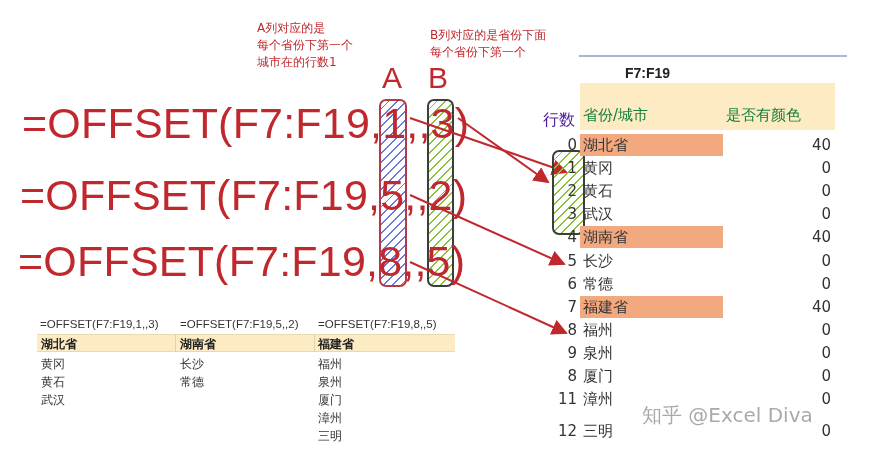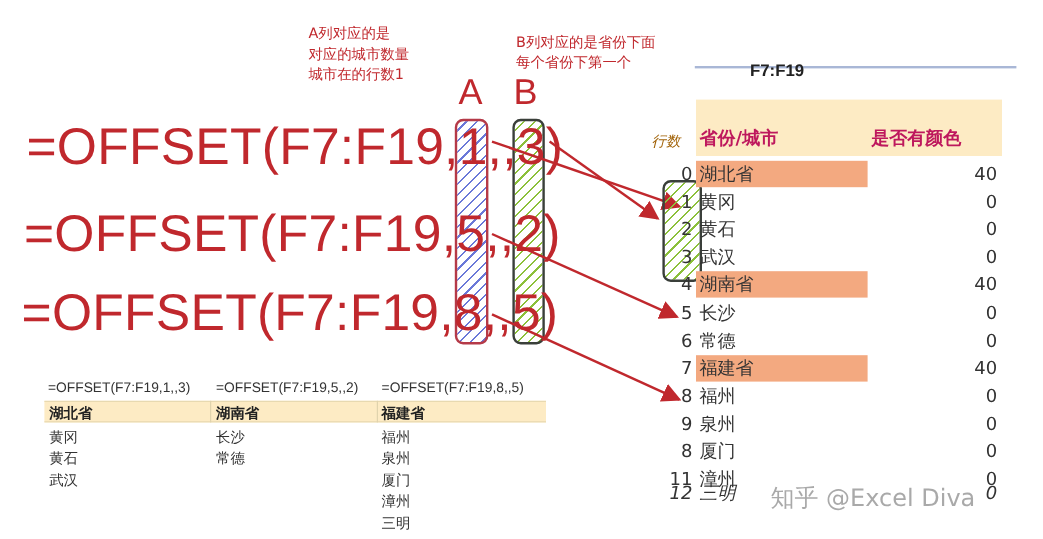--- a/index.html
+++ b/index.html
@@ -11,39 +11,39 @@
   .formula { color: #c0282d; font-size: 43px; line-height: 46px; font-family: "Liberation Sans", sans-serif; white-space: pre; letter-spacing: 0.2px; }
   .boxA { border: 2px solid #b53a48; border-radius: 7px;
           background: repeating-linear-gradient(135deg, transparent 0 5px, #6a78d8 5px 6.3px); }
   .boxB { border: 2px solid #3a3f3a; border-radius: 7px;
           background: repeating-linear-gradient(135deg, transparent 0 5px, #8cc03a 5px 6.3px); }
   .boxSmall { border: 2px solid #3a3f3a; border-radius: 7px;
           background: repeating-linear-gradient(135deg, transparent 0 5px, #8cc03a 5px 6.3px); }
   .sheetTopLine { background: #a9b7d6; height: 2px; }
   .rangeLabel { font-size: 14px; font-weight: bold; color: #222; font-family: "Liberation Sans", sans-serif; }
   .hdrBand { background: #fdebc4; }
-  .hdrText { font-size: 15px; font-weight: bold; color: #be185d; }
-  .rowsLabel { color: #a16207; font-size: 12px; font-style: italic; }
+  .hdrText { font-size: 15px; font-weight: normal; color: #15803d; }
+  .rowsLabel { color: #4c1d95; font-size: 16px; }
   .row { position: absolute; left: 545px; width: 300px; height: 23px; font-size: 15px; color: #333; }
   .row .num { position: absolute; right: 268px; width: 30px; text-align: right; top: 2px; }
   .row .cityBg { position: absolute; left: 35px; top: 0; width: 143px; height: 22px; }
   .row .city { position: absolute; left: 38px; top: 2px; }
   .row .val { position: absolute; right: 14px; top: 2px; text-align: left; }
   .prov { background: #f3a980; }
   .smallF { font-size: 11.5px; color: #333; font-family: "Liberation Sans", sans-serif; white-space: pre; }
   .bHdr { background: #fdebc4; height: 18px; border-top: 1px solid #e8d9b0; border-bottom: 1px solid #e8d9b0; }
   .bHdrText { font-size: 12px; font-weight: bold; color: #222; }
   .bCell { font-size: 12px; color: #333; line-height: 18px; }
   .watermark { color: rgba(140,140,140,0.75); font-size: 20px; white-space: pre; }
 </style>
 </head>
 <body>
 
 <div class="abs note" style="left:257px; top:20px;">A列对应的是
-对应的城市数量
+每个省份下第一个
 城市在的行数1</div>
 <div class="abs note" style="left:430px; top:27px;">B列对应的是省份下面
 每个省份下第一个</div>
 <div class="abs colLetter" style="left:382px; top:63px;">A</div>
 <div class="abs colLetter" style="left:428px; top:63px;">B</div>
 
 <div class="abs boxA" style="left:379px; top:99px; width:28px; height:188px;"></div>
 <div class="abs boxB" style="left:427px; top:99px; width:27px; height:188px;"></div>
 
 <div class="abs formula" style="left:22px; top:100px;">=OFFSET(F7:F19,1,,3)</div>
@@ -56,21 +56,21 @@
       <path d="M0,0 L8,4 L0,8 z" fill="#c0282d"></path>
     </marker>
   </defs>
   <line x1="410" y1="118" x2="566" y2="172" stroke="#c0282d" stroke-width="2" marker-end="url(#ah)"></line>
   <line x1="458" y1="118" x2="548" y2="182" stroke="#c0282d" stroke-width="2" marker-end="url(#ah)"></line>
   <line x1="410" y1="195" x2="564" y2="264" stroke="#c0282d" stroke-width="2" marker-end="url(#ah)"></line>
   <line x1="410" y1="262" x2="566" y2="333" stroke="#c0282d" stroke-width="2" marker-end="url(#ah)"></line>
 </svg>
 
 <div class="abs sheetTopLine" style="left:579px; top:55px; width:268px;"></div>
-<div class="abs rangeLabel" style="left:625px; top:50px;">F7:F19</div>
+<div class="abs rangeLabel" style="left:625px; top:65px;">F7:F19</div>
 <div class="abs rangeLabel" style="left:750px; top:65px;margin-top:44px;">G7:G19</div>
 <div class="abs hdrBand" style="left:580px; top:83px; width:255px; height:47px;"></div>
 <div class="abs hdrText" style="left:583px; top:106px;">省份/城市</div>
 <div class="abs hdrText" style="left:726px; top:106px;">是否有颜色</div>
 <div class="abs rowsLabel" style="left:543px; top:110px;">行数</div>
 
 <div class="abs boxSmall" style="left:552px; top:150px; width:33px; height:85px;"></div>
 
 <div id="sheet-rows">
     <div class="row" style="top: 134px;">
@@ -129,21 +129,21 @@
     <div class="row" style="top: 365px;">
       <span class="num">8</span>
       <span class="city">厦门</span>
       <span class="val">0</span>
     </div>
     <div class="row" style="top: 388.1px;">
       <span class="num">11</span>
       <span class="city">漳州</span>
       <span class="val">0</span>
     </div>
-    <div class="row" style="top: 400px; font-style: italic;">
+    <div class="row" style="top: 420px;">
       <span class="num">12</span>
       <span class="city">三明</span>
       <span class="val">0</span>
     </div>
   </div>
 
 <div class="abs smallF" style="left:40px; top:318px;">=OFFSET(F7:F19,1,,3)</div>
 <div class="abs smallF" style="left:180px; top:318px;">=OFFSET(F7:F19,5,,2)</div>
 <div class="abs smallF" style="left:318px; top:318px;">=OFFSET(F7:F19,8,,5)</div>
 <div class="abs bHdr" style="left:37px; top:334px; width:418px;"></div>

